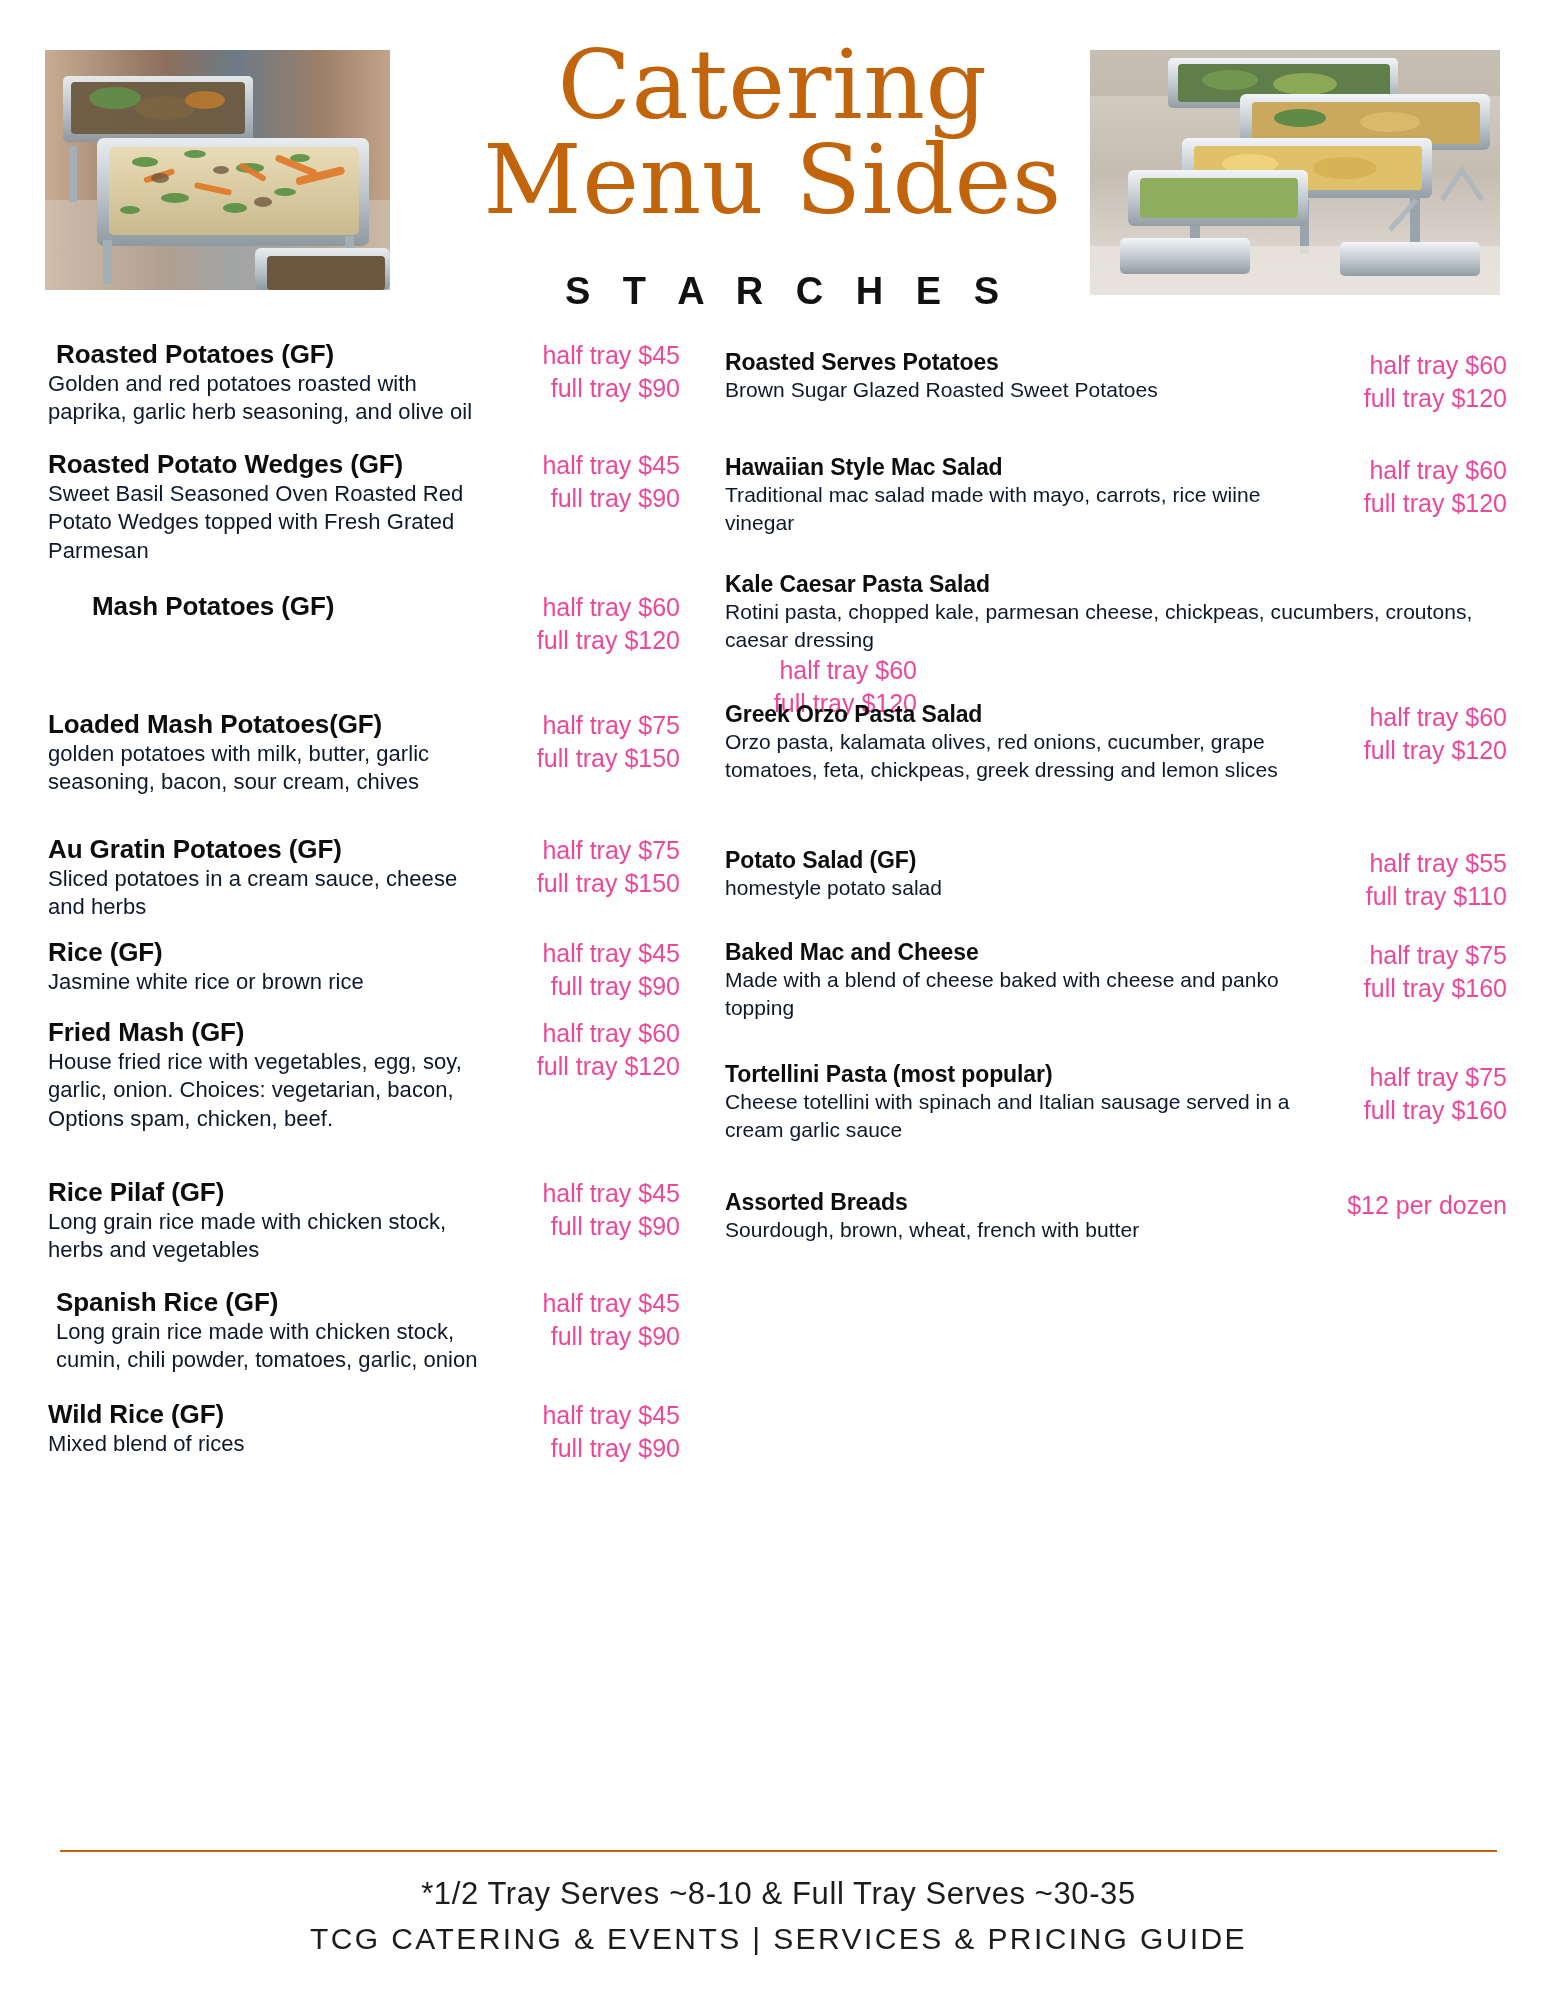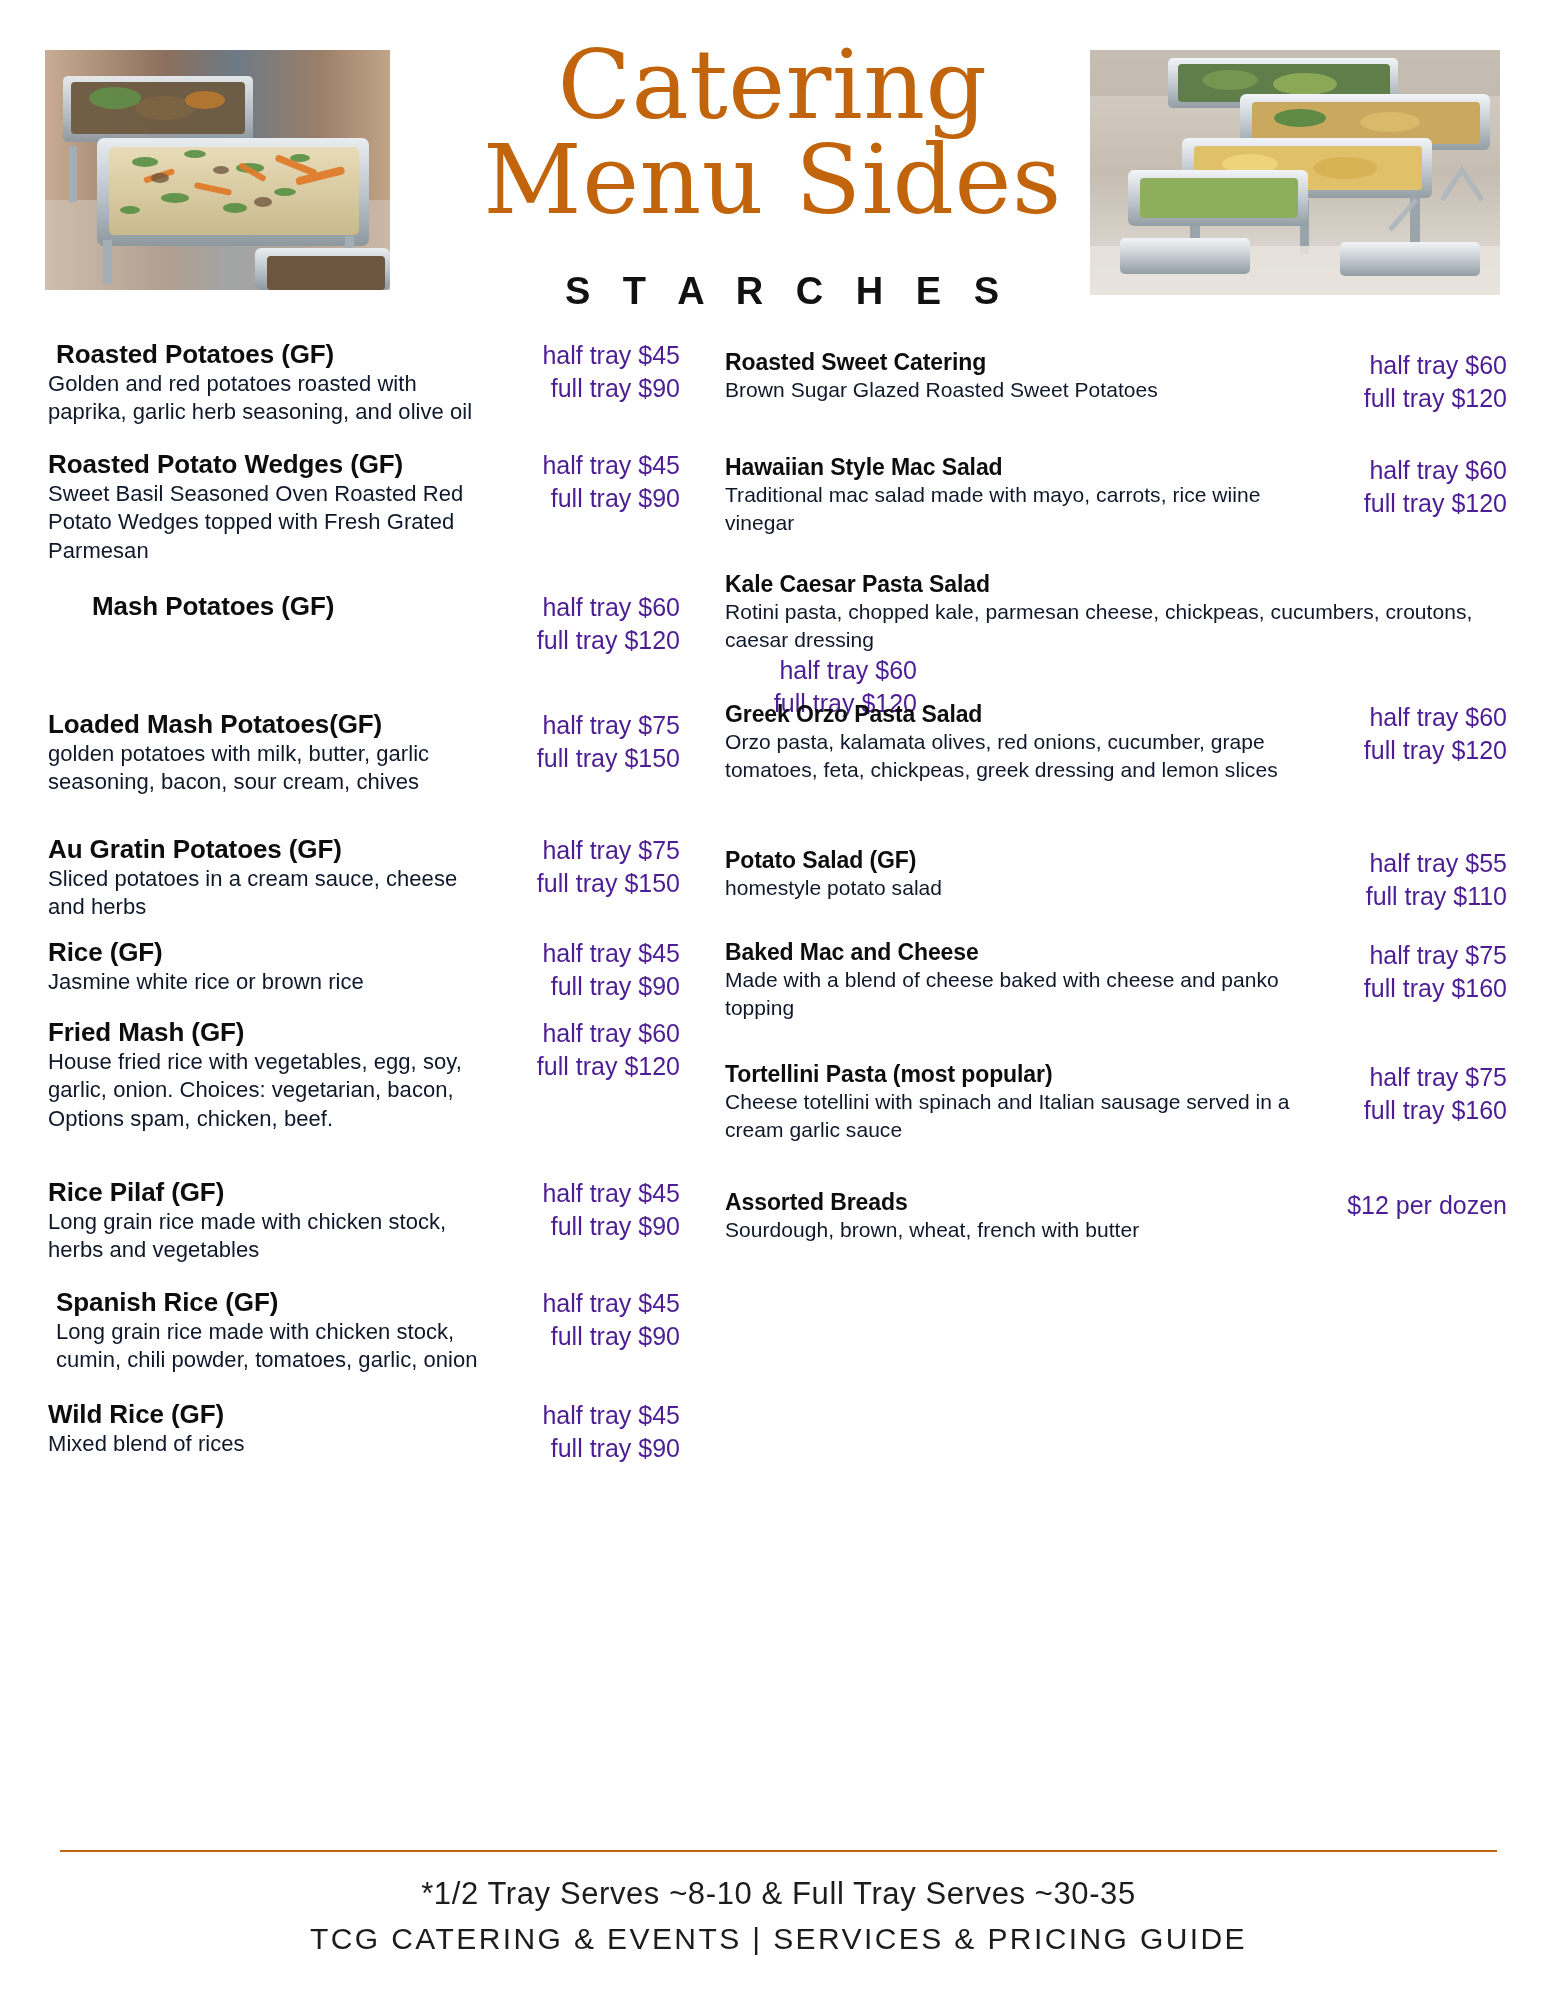--- a/index.html
+++ b/index.html
@@ -94,21 +94,21 @@
 
   .item-desc {
     font-weight: 300;
     color: #0f172a;
     letter-spacing: 0.05px;
   }
 
   .item-price {
     flex: 0 0 auto;
     font-weight: 300;
-    color: #4c1d95;
+    color: #ec4899;
     text-align: right;
     white-space: nowrap;
   }
   .item-price span { display: block; }
 
   
   .menu-col.left .item-name  { font-size: 26px; line-height: 1.18; }
   .menu-col.left .item-desc  { font-size: 22px; line-height: 1.30; }
   .menu-col.left .item-price { font-size: 25px; line-height: 1.32; width: 190px; padding-left: 12px; }
 
@@ -404,21 +404,21 @@
         <span>full tray $90</span>
       </div>
     </div>
 
   </div>
 
   <div class="menu-col right">
 
     <div class="item" style="top:10px;">
       <div class="item-text">
-        <div class="item-name indent-sm">Roasted Sweet Catering</div>
+        <div class="item-name indent-sm">Roasted Serves Potatoes</div>
         <div class="item-desc indent-sm">Brown Sugar Glazed Roasted Sweet Potatoes</div>
       </div>
       <div class="item-price">
         <span>half tray $60</span>
         <span>full tray $120</span>
       </div>
     </div>
 
     <div class="item" style="top:115px;">
       <div class="item-text">

